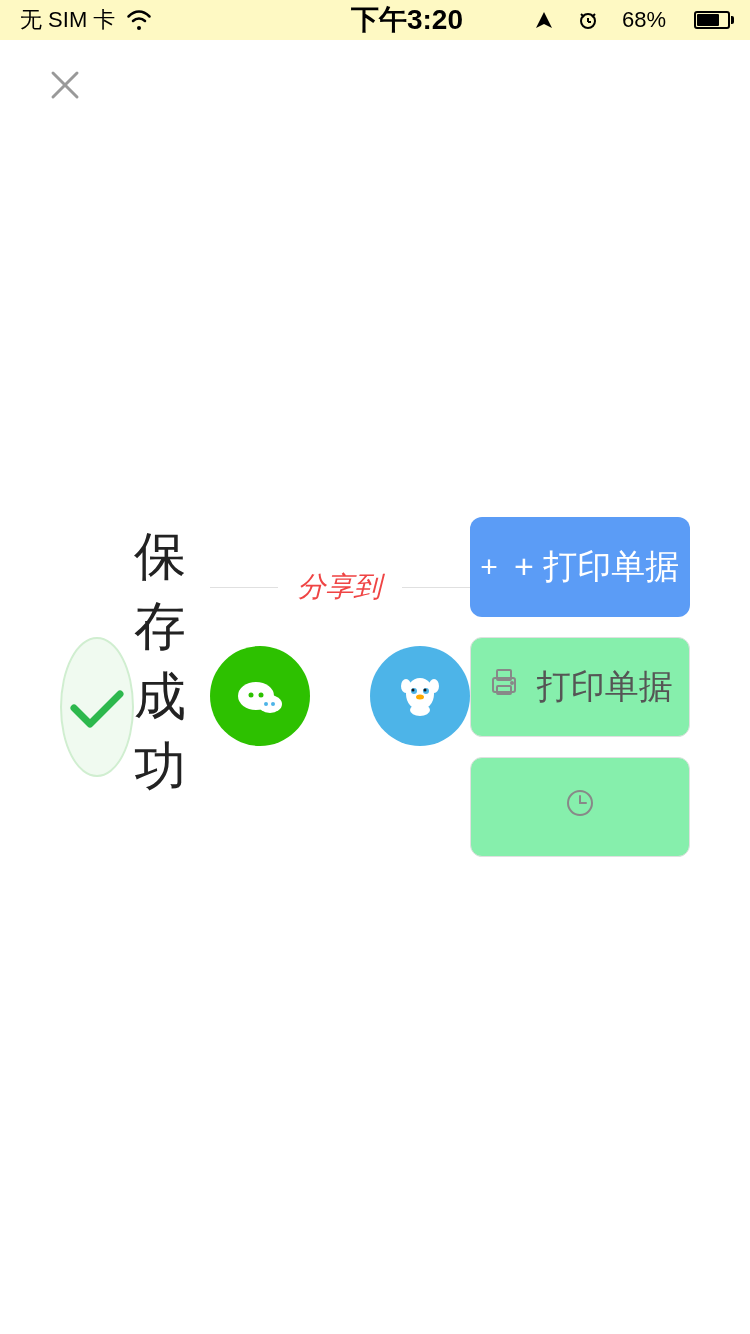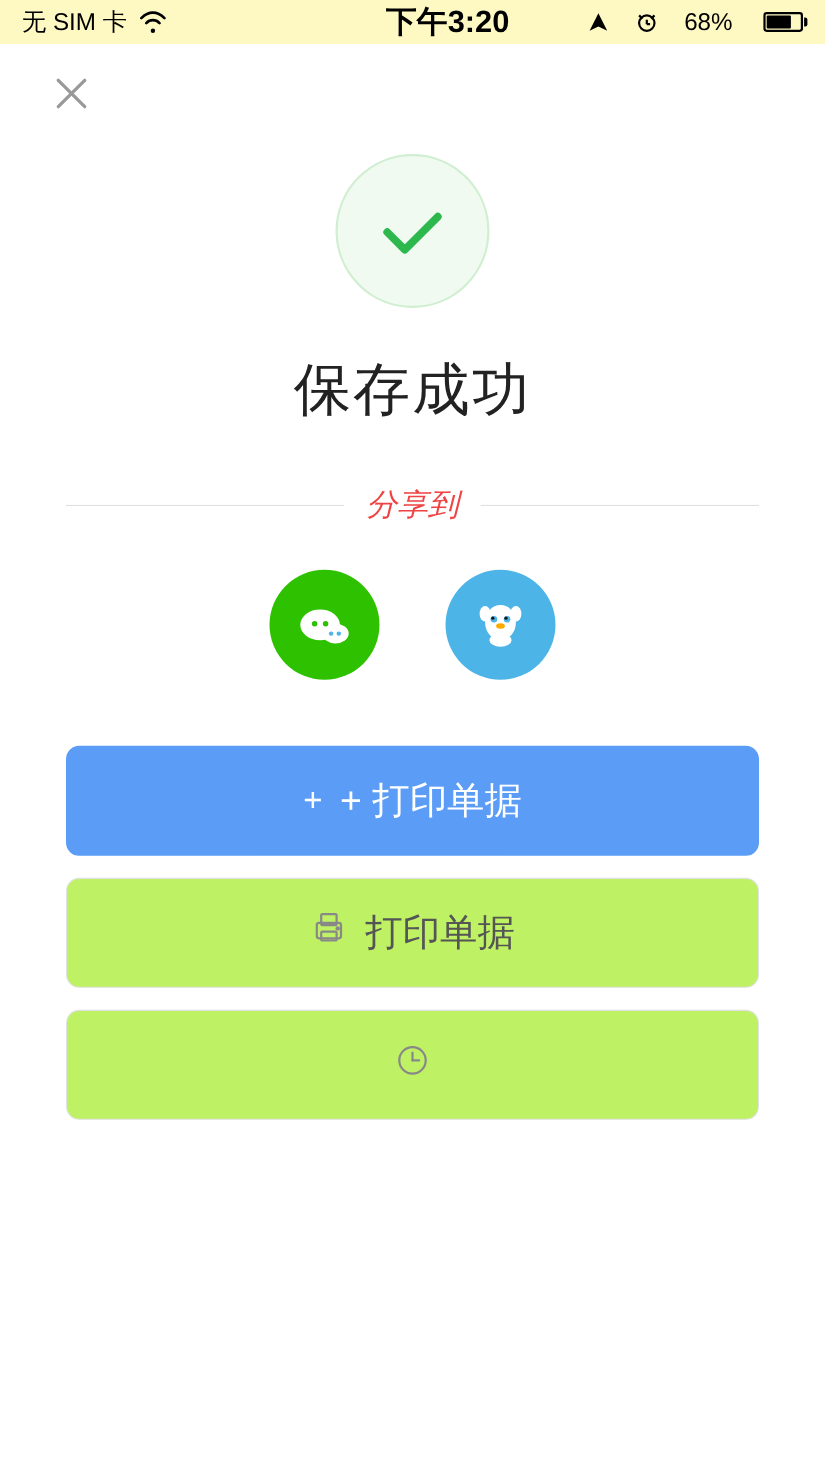--- a/index.html
+++ b/index.html
@@ -74,21 +74,21 @@
       bottom: 1px;
       width: 68%;
       background: #000;
       border-radius: 1px;
     }
 
     
     .main-content {
       flex: 1;
       display: flex;
-      flex-direction: column;
+      flex-direction: row;
       align-items: center;
       padding: 20px 60px;
       position: relative;
     }
 
     
     .close-btn {
       position: absolute;
       top: 20px;
       left: 40px;
@@ -195,21 +195,21 @@
       color: #fff;
       display: flex;
       align-items: center;
       justify-content: center;
       gap: 16px;
       cursor: pointer;
     }
     .btn-secondary {
       width: 100%;
       height: 100px;
-      background: #bef264;
+      background: #86efac;
       border: 1px solid #e0e0e0;
       border-radius: 12px;
       font-size: 34px;
       color: #555;
       display: flex;
       align-items: center;
       justify-content: center;
       gap: 16px;
       cursor: pointer;
     }

